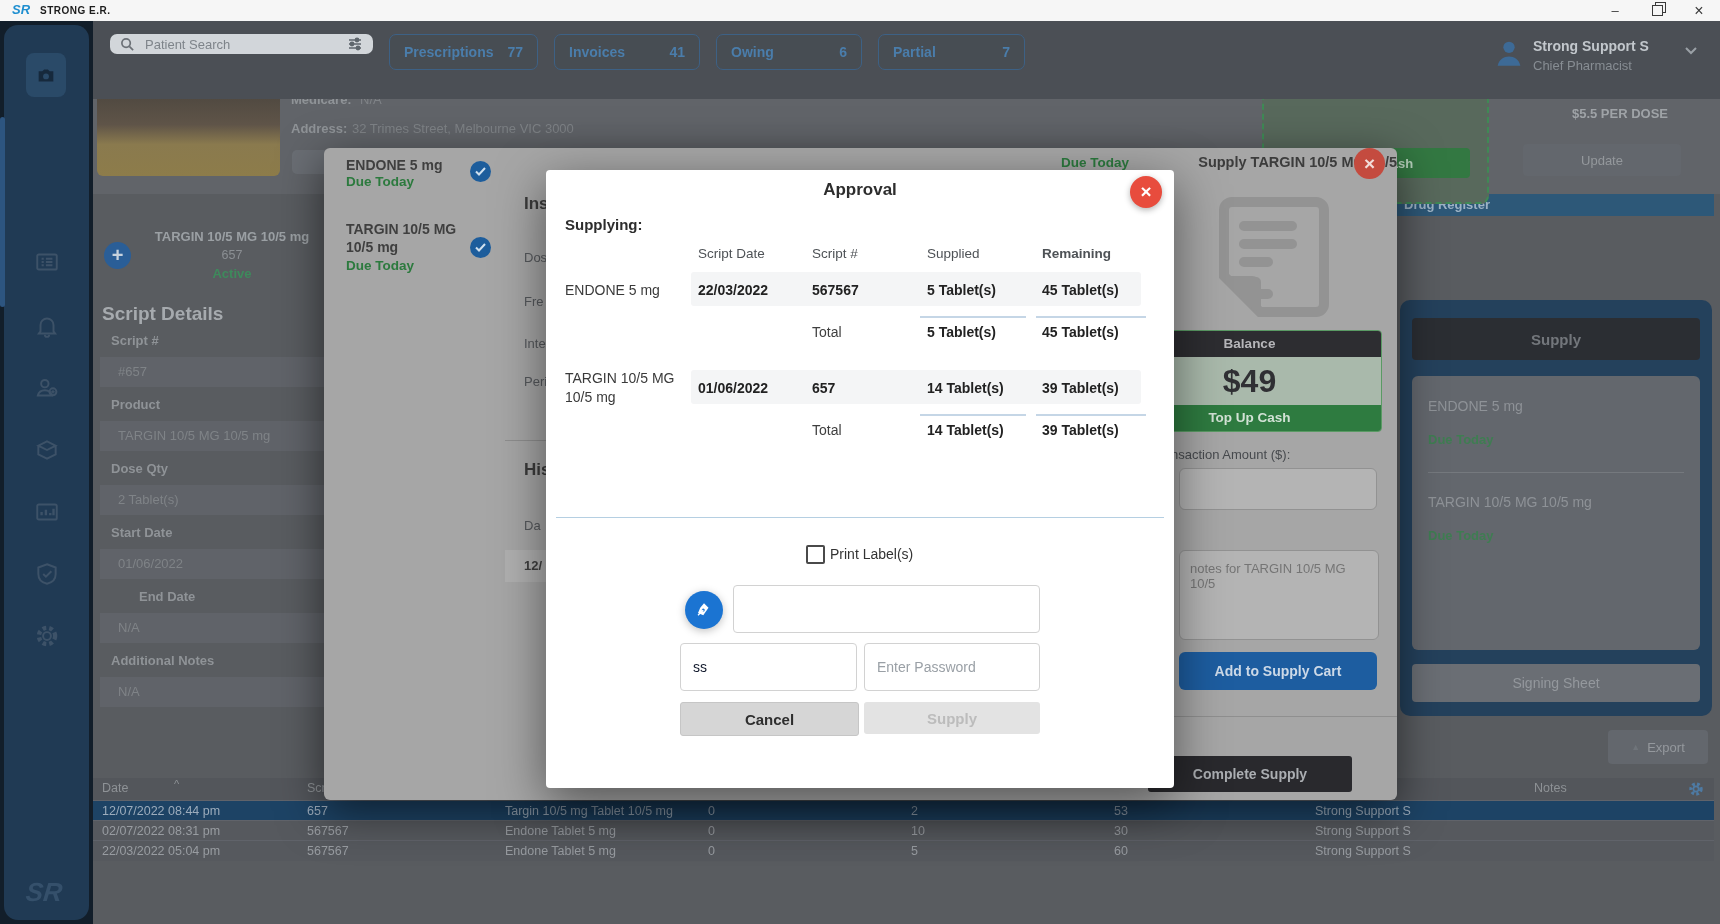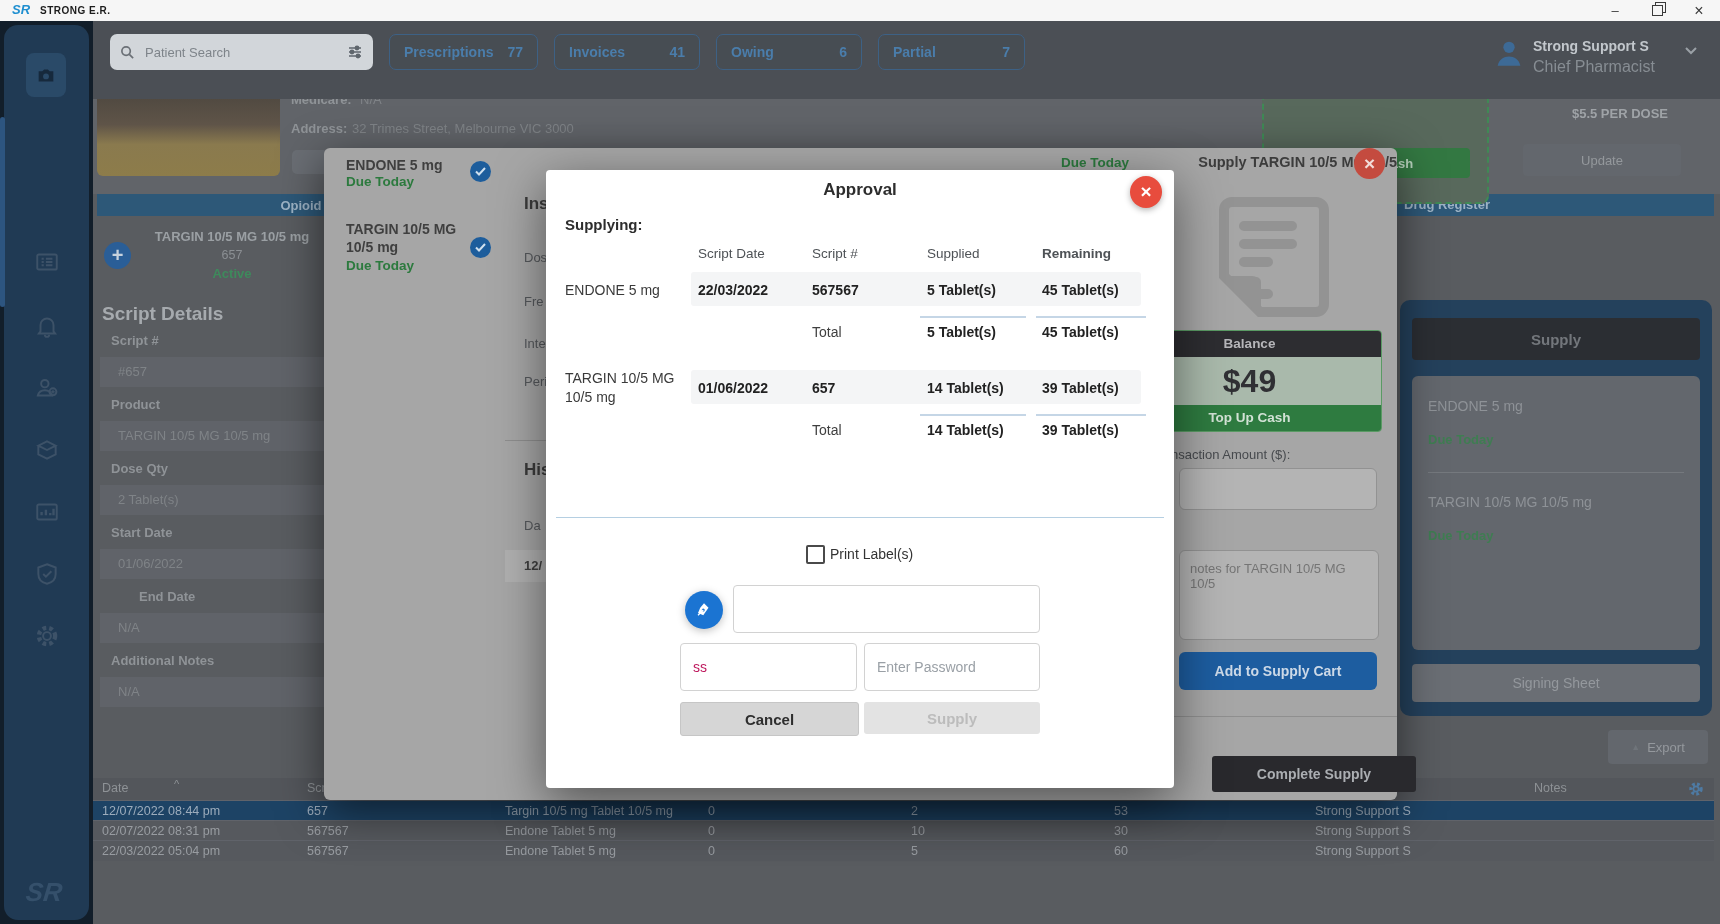--- a/index.html
+++ b/index.html
@@ -15,26 +15,26 @@
   .restore-glyph:before{content:"";position:absolute;left:2px;top:-4px;width:9px;height:9px;border:1.3px solid #3a3a3a;z-index:-1;}
   
   #sidebar{left:0;top:21px;width:93px;height:903px;background:#121e2a;z-index:5;}
   #sidebar .panel{position:absolute;left:4px;top:4px;width:85px;height:895px;background:#203a54;border-radius:14px;}
   .side-accent{left:0;top:96px;width:5px;height:190px;background:#2d5580;border-radius:3px;}
   .cam-box{left:26px;top:32px;width:40px;height:44px;background:#2a4a68;border-radius:8px;}
   .side-icon{left:34px;width:26px;height:26px;color:#3d5268;}
   .sr-bottom{left:26px;top:856px;font-size:26px;font-weight:bold;font-style:italic;color:#35506b;transform:skewX(-6deg);}
   
   #header{left:93px;top:21px;width:1627px;height:78px;background:#4b4f55;z-index:4;}
-  .search-box{left:110px;top:34px;width:263px;height:36px;background:#d2d6da;border-radius:7px;display:flex;align-items:center;padding:0 10px;box-sizing:border-box;}
+  .search-box{left:110px;top:34px;width:263px;height:20px;background:#d2d6da;border-radius:7px;display:flex;align-items:center;padding:0 10px;box-sizing:border-box;}
   .search-box input{border:none;outline:none;background:transparent;flex:1;font-size:13px;color:#4a4f54;margin-left:8px;font-family:"Liberation Sans",sans-serif;}
   .search-box input::placeholder{color:#7e848a;}
   .navbtn{top:34px;height:36px;border:1.5px solid #3d6185;border-radius:7px;background:rgba(60,70,80,0.25);color:#4a7dab;font-size:14px;font-weight:bold;display:flex;align-items:center;justify-content:space-between;padding:0 14px;box-sizing:border-box;}
   .user-name{color:#c2c7cc;font-size:14px;font-weight:bold;}
-  .user-role{color:#878d93;font-size:16px;}
+  .user-role{color:#878d93;font-size:13px;}
   
   .banner{left:93px;top:99px;width:1627px;height:95px;background:#616469;}
   .photo{left:97px;top:93px;width:183px;height:83px;border-radius:6px;background:linear-gradient(180deg,#4e4840 0%,#5f5448 38%,#8a7a4e 62%,#8d7c4a 100%);}
   .lbl{font-size:13px;font-weight:bold;color:#8f9397;}
   .val{font-size:13px;color:#7f8387;}
   .blue-bar{top:194px;height:22px;background:#2d5878;color:#9db3c5;font-size:13px;font-weight:bold;}
   .plus-circle{left:104px;top:242px;width:27px;height:27px;border-radius:50%;background:#2a5e97;color:#c6d2de;font-size:20px;font-weight:bold;}
   .sd-band{left:100px;width:224px;height:30px;background:#606369;}
   .greenbox{left:1262px;top:92px;width:223px;height:108px;border:2px dashed #3f8a55;border-radius:8px;background:#58695c;}
   .greenbtn-frag{left:1277px;top:148px;width:193px;height:30px;background:#337842;border-radius:4px;color:#b9d4be;font-size:13px;font-weight:bold;}
@@ -70,21 +70,21 @@
   .ap-title{font-size:17px;font-weight:bold;color:#2d2d2d;}
   .ap-x{width:32px;height:32px;border-radius:50%;background:#e84c3d;color:#fff;font-size:19px;font-weight:bold;box-shadow:0 2px 6px rgba(0,0,0,.3);}
   .ap-col{font-size:13.5px;color:#4e5256;}
   .ap-band{background:#f4f5f6;border-radius:3px;}
   .ap-name{font-size:14px;color:#3a3a3a;}
   .ap-bold{font-size:14px;font-weight:bold;color:#222;}
   .ap-total{font-size:14px;color:#3f3f3f;}
   .ap-overline{height:2px;background:#c5d6e6;}
   .ap-divider{height:1px;background:#b5cfe2;}
   .ap-check{width:15px;height:15px;border:2px solid #4a4a4a;border-radius:2px;background:#fff;}
-  .ap-input{position:absolute;border:1.5px solid #d2d2d2;border-radius:4px;font-size:14px;color:#be185d;padding:0 12px;box-sizing:border-box;outline:none;font-family:"Liberation Sans",sans-serif;background:#fff;}
+  .ap-input{position:absolute;border:1.5px solid #d2d2d2;border-radius:4px;font-size:14px;color:#0f172a;padding:0 12px;box-sizing:border-box;outline:none;font-family:"Liberation Sans",sans-serif;background:#fff;}
   .ap-input::placeholder{color:#9aa0a6;}
   .pen-circle{width:38px;height:38px;border-radius:50%;background:#1b74d2;box-shadow:0 2px 8px rgba(0,0,0,.25);}
   .ap-cancel{background:#d6d6d6;border:1px solid #c6c6c6;border-radius:3px;font-size:15px;font-weight:bold;color:#2e2e2e;}
   .ap-supply{background:#e3e3e3;border-radius:3px;font-size:15px;font-weight:bold;color:#bcbcbc;}
   svg{display:block;}
 </style>
 </head>
 <body>
 
 <div id="stage">
@@ -92,23 +92,20 @@
   <div class="abs" id="header"></div>
   <div class="abs banner"></div>
 
   <div class="abs photo"></div>
   <span class="abs lbl" style="left:291px;top:92px;">Medicare:</span>
   <span class="abs val" style="left:360px;top:92px;">N/A</span>
   <span class="abs lbl" style="left:291px;top:121px;">Address:</span>
   <span class="abs val" style="left:352px;top:121px;">32 Trimes Street, Melbourne VIC 3000</span>
   <div class="abs" style="left:292px;top:150px;width:60px;height:24px;background:#6a6e74;border-radius:5px;"></div>
 
-  <div class="abs blue-bar flexc" style="left:97px;width:408px;">
-      <span>Opioid</span>
-    </div>
   <div class="abs blue-bar" style="left:1100px;width:614px;">
       <span style="position:absolute;left:304px;top:3px;">Drug Register</span>
     </div>
 
   <div class="abs greenbox"></div>
   <div class="abs greenbtn-frag flexc">Top Up Cash</div>
   <span class="abs" style="left:1540px;top:106px;width:160px;text-align:center;font-size:13px;font-weight:bold;color:#9fa3a7;">$5.5 PER DOSE</span>
   <div class="abs update-btn flexc">Update</div>
 
   <div class="abs plus-circle flexc">+</div>
@@ -331,21 +328,21 @@
     <div class="mm mm-balance-wrap" style="left:793px;top:182px;width:263px;height:100px;">
       <div style="height:26px;background:#2d2d31;color:#b6b6ba;font-size:13.5px;font-weight:bold;text-align:center;line-height:26px;">Balance</div>
       <div style="height:48px;background:#a9b9ab;color:#303034;font-size:32px;font-weight:bold;text-align:center;line-height:48px;">$49</div>
       <div style="height:26px;background:#2e7b40;color:#d2e2d5;font-size:13.5px;font-weight:bold;text-align:center;line-height:26px;">Top Up Cash</div>
     </div>
     <span class="mm" style="left:828px;top:299px;font-size:13px;color:#474a4e;">Transaction Amount ($):</span>
     <input class="mm mm-input" style="left: 855px; top: 320px; width: 198px; height: 42px; outline: none; padding: 0px 10px; box-sizing: border-box; font-size: 13px;">
     <textarea class="mm mm-input" style="left: 855px; top: 402px; width: 200px; height: 90px; outline: none; padding: 10px; box-sizing: border-box; font-size: 13px; color: rgb(120, 120, 120); resize: none; font-family: &quot;Liberation Sans&quot;, sans-serif;" placeholder="notes for TARGIN 10/5 MG 10/5"></textarea>
     <div class="mm mm-btn-blue flexc" style="left:855px;top:504px;width:198px;height:38px;">Add to Supply Cart</div>
     <div class="mm" style="left:820px;top:568px;width:253px;height:1px;background:#8f8f8f;"></div>
-    <div class="mm mm-btn-dark flexc" style="left:888px;top:608px;width:204px;height:36px;">Complete Supply</div>
+    <div class="mm mm-btn-dark flexc" style="left:824px;top:608px;width:204px;height:36px;">Complete Supply</div>
   </div>
 
   <div class="abs" id="apmodal" style="left:546px;top:170px;width:628px;height:618px;background:#fff;border-radius:4px;box-shadow:0 14px 50px rgba(0,0,0,.5);z-index:100;">
     <span class="ap ap-title" style="left:0;top:10px;width:628px;text-align:center;">Approval</span>
     <div class="ap ap-x flexc" style="left:584px;top:6px;">
         <span>×</span>
       </div>
     <span class="ap" style="left:19px;top:46px;font-size:15px;font-weight:bold;color:#2d2d2d;">Supplying:</span>
 
     <span class="ap ap-col" style="left:152px;top:76px;">Script Date</span>

